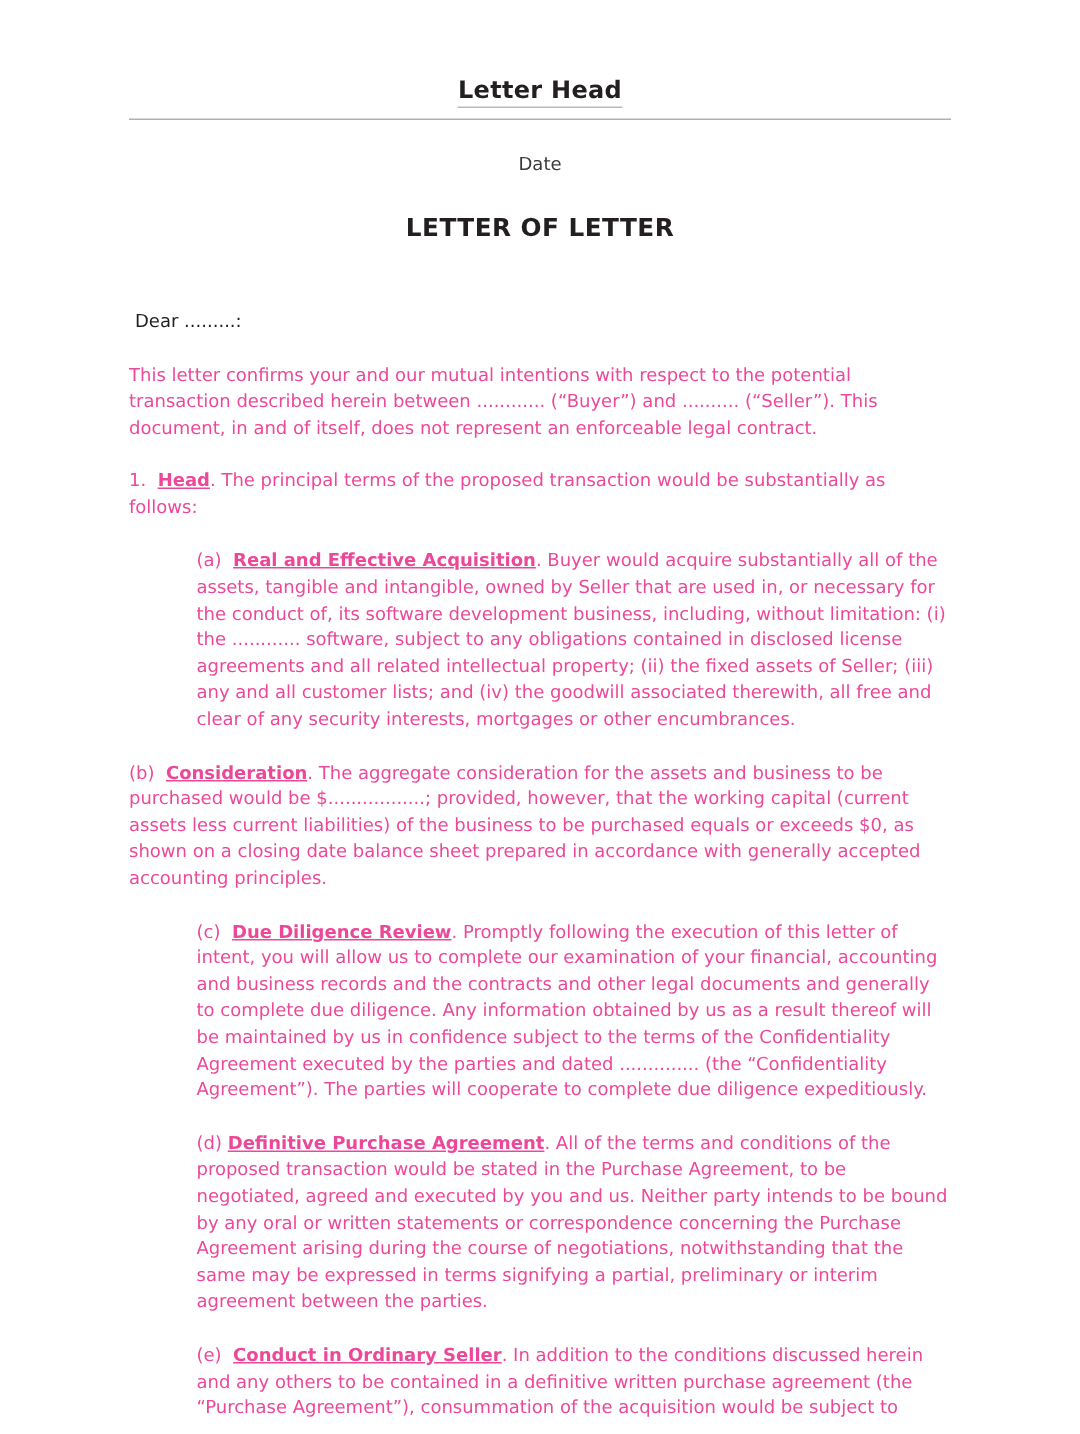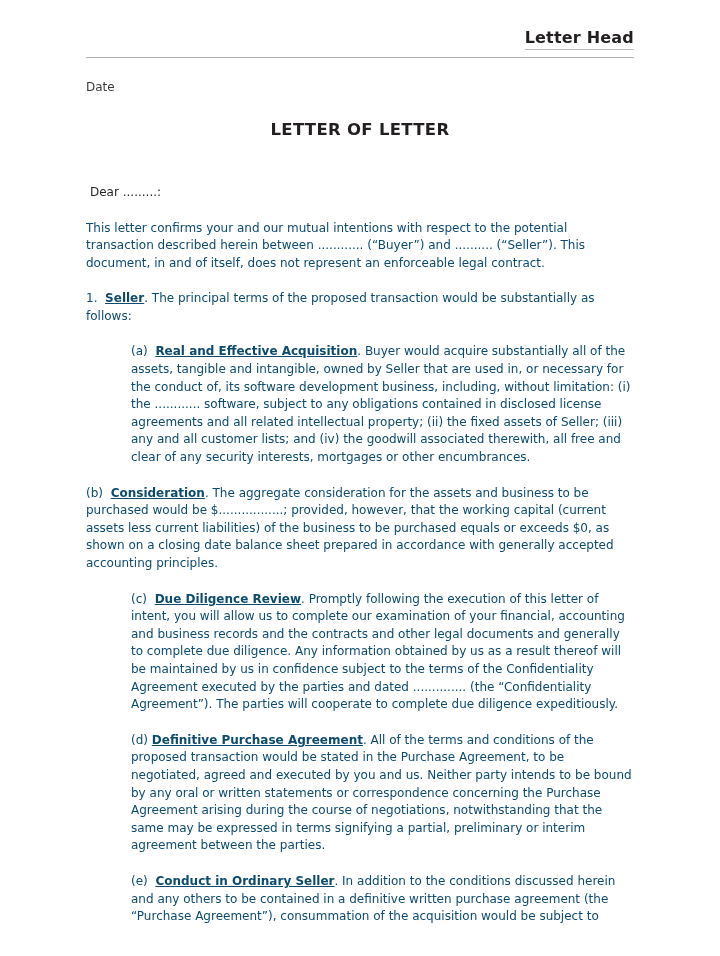--- a/index.html
+++ b/index.html
@@ -25,43 +25,43 @@
 
   .content {
     position: absolute;
     left: 86px;
     top: 0;
     width: 548px;
   }
 
   
   .letterhead-wrap {
-    padding-top: 28px;
-    text-align: right;
+    padding-top: 50px;
+    text-align: center;
   }
   .letterhead-title {
     display: inline-block;
     font-size: 16px;
     font-weight: bold;
     letter-spacing: 0.2px;
     line-height: 20px;
     border-bottom: 1px solid #b9b9b9;
     padding-bottom: 1px;
   }
   .head-rule {
     margin-top: 7px;
     width: 548px;
     height: 1px;
     background: #b0b0b0;
   }
 
   
   .date-line {
     margin-top: 21px;
-    text-align: left;
+    text-align: center;
     font-size: 12px;
     line-height: 16px;
     color: #3a3a3a;
   }
 
   
   .doc-title {
     margin-top: 25px;
     text-align: center;
     font-size: 16.5px;
@@ -76,21 +76,21 @@
     margin-left: 4px;
     font-size: 12px;
     line-height: 17.5px;
   }
 
   
   .para {
     font-size: 12px;
     line-height: 17.6px;
     text-align: left;
-    color: #0c4a6e;
+    color: #ec4899;
   }
   .para.flush {
     margin-top: 18px;
   }
   .para.indent {
     margin-top: 18px;
     margin-left: 45px;
     width: 503px;
   }
 
@@ -114,21 +114,21 @@
     <div class="head-rule"></div>
 
     <div class="date-line">Date</div>
 
     <div class="doc-title">LETTER OF LETTER</div>
 
     <div class="salutation">Dear .........:</div>
 
     <div class="para flush">This letter confirms your and our mutual intentions with respect to the potential transaction described herein between ............ (“Buyer”) and .......... (“Seller”).  This document, in and of itself, does not represent an enforceable legal contract.</div>
 
-    <div class="para flush"><span>1.</span><span class="nbsp-gap"></span> <span class="u-bold">Seller</span><span>.  The principal terms of the proposed transaction would be substantially as follows:</span></div>
+    <div class="para flush"><span>1.</span><span class="nbsp-gap"></span> <span class="u-bold">Head</span><span>.  The principal terms of the proposed transaction would be substantially as follows:</span></div>
 
     <div class="para indent"><span>(a)</span><span class="nbsp-gap"></span> <span class="u-bold">Real and Effective Acquisition</span><span>.  Buyer would acquire substantially all of the assets, tangible and intangible, owned by Seller that are used in, or necessary for the conduct of, its software development business, including, without limitation:  (i) the ............ software, subject to any obligations contained in disclosed license agreements and all related intellectual property; (ii) the fixed assets of Seller; (iii) any and all customer lists; and (iv) the goodwill associated therewith, all free and clear of any security interests, mortgages or other encumbrances.</span></div>
 
     <div class="para flush"><span>(b)</span><span class="nbsp-gap"></span> <span class="u-bold">Consideration</span><span>.  The aggregate consideration for the assets and business to be purchased would be $.................; provided, however, that the working capital (current assets less current liabilities) of the business to be purchased equals or exceeds $0, as shown on a closing date balance sheet prepared in accordance with generally accepted accounting principles.</span></div>
 
     <div class="para indent"><span>(c)</span><span class="nbsp-gap"></span> <span class="u-bold">Due Diligence Review</span><span>.  Promptly following the execution of this letter of intent, you will allow us to complete our examination of your financial, accounting and business records and the contracts and other legal documents and generally to complete due diligence.  Any information obtained by us as a result thereof will be maintained by us in confidence subject to the terms of the Confidentiality Agreement executed by the parties and dated .............. (the “Confidentiality Agreement”).  The parties will cooperate to complete due diligence expeditiously.</span></div>
 
     <div class="para indent"><span>(d)</span> <span class="u-bold">Definitive Purchase Agreement</span><span>.  All of the terms and conditions of the proposed transaction would be stated in the Purchase Agreement, to be negotiated, agreed and executed by you and us.  Neither party intends to be bound by any oral or written statements or correspondence concerning the Purchase Agreement arising during the course of negotiations, notwithstanding that the same may be expressed in terms signifying a partial, preliminary or interim agreement between the parties.</span></div>
 
     <div class="para indent"><span>(e)</span><span class="nbsp-gap"></span> <span class="u-bold">Conduct in Ordinary Seller</span><span>.  In addition to the conditions discussed herein and any others to be contained in a definitive written purchase agreement (the “Purchase Agreement”), consummation of the acquisition would be subject to</span></div>

